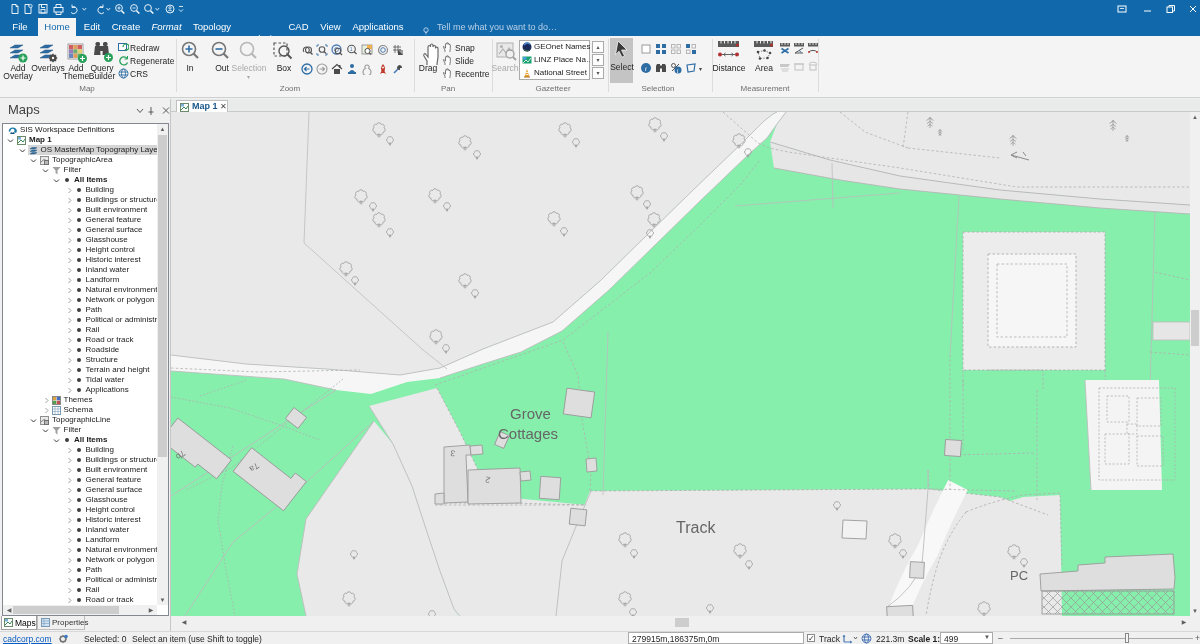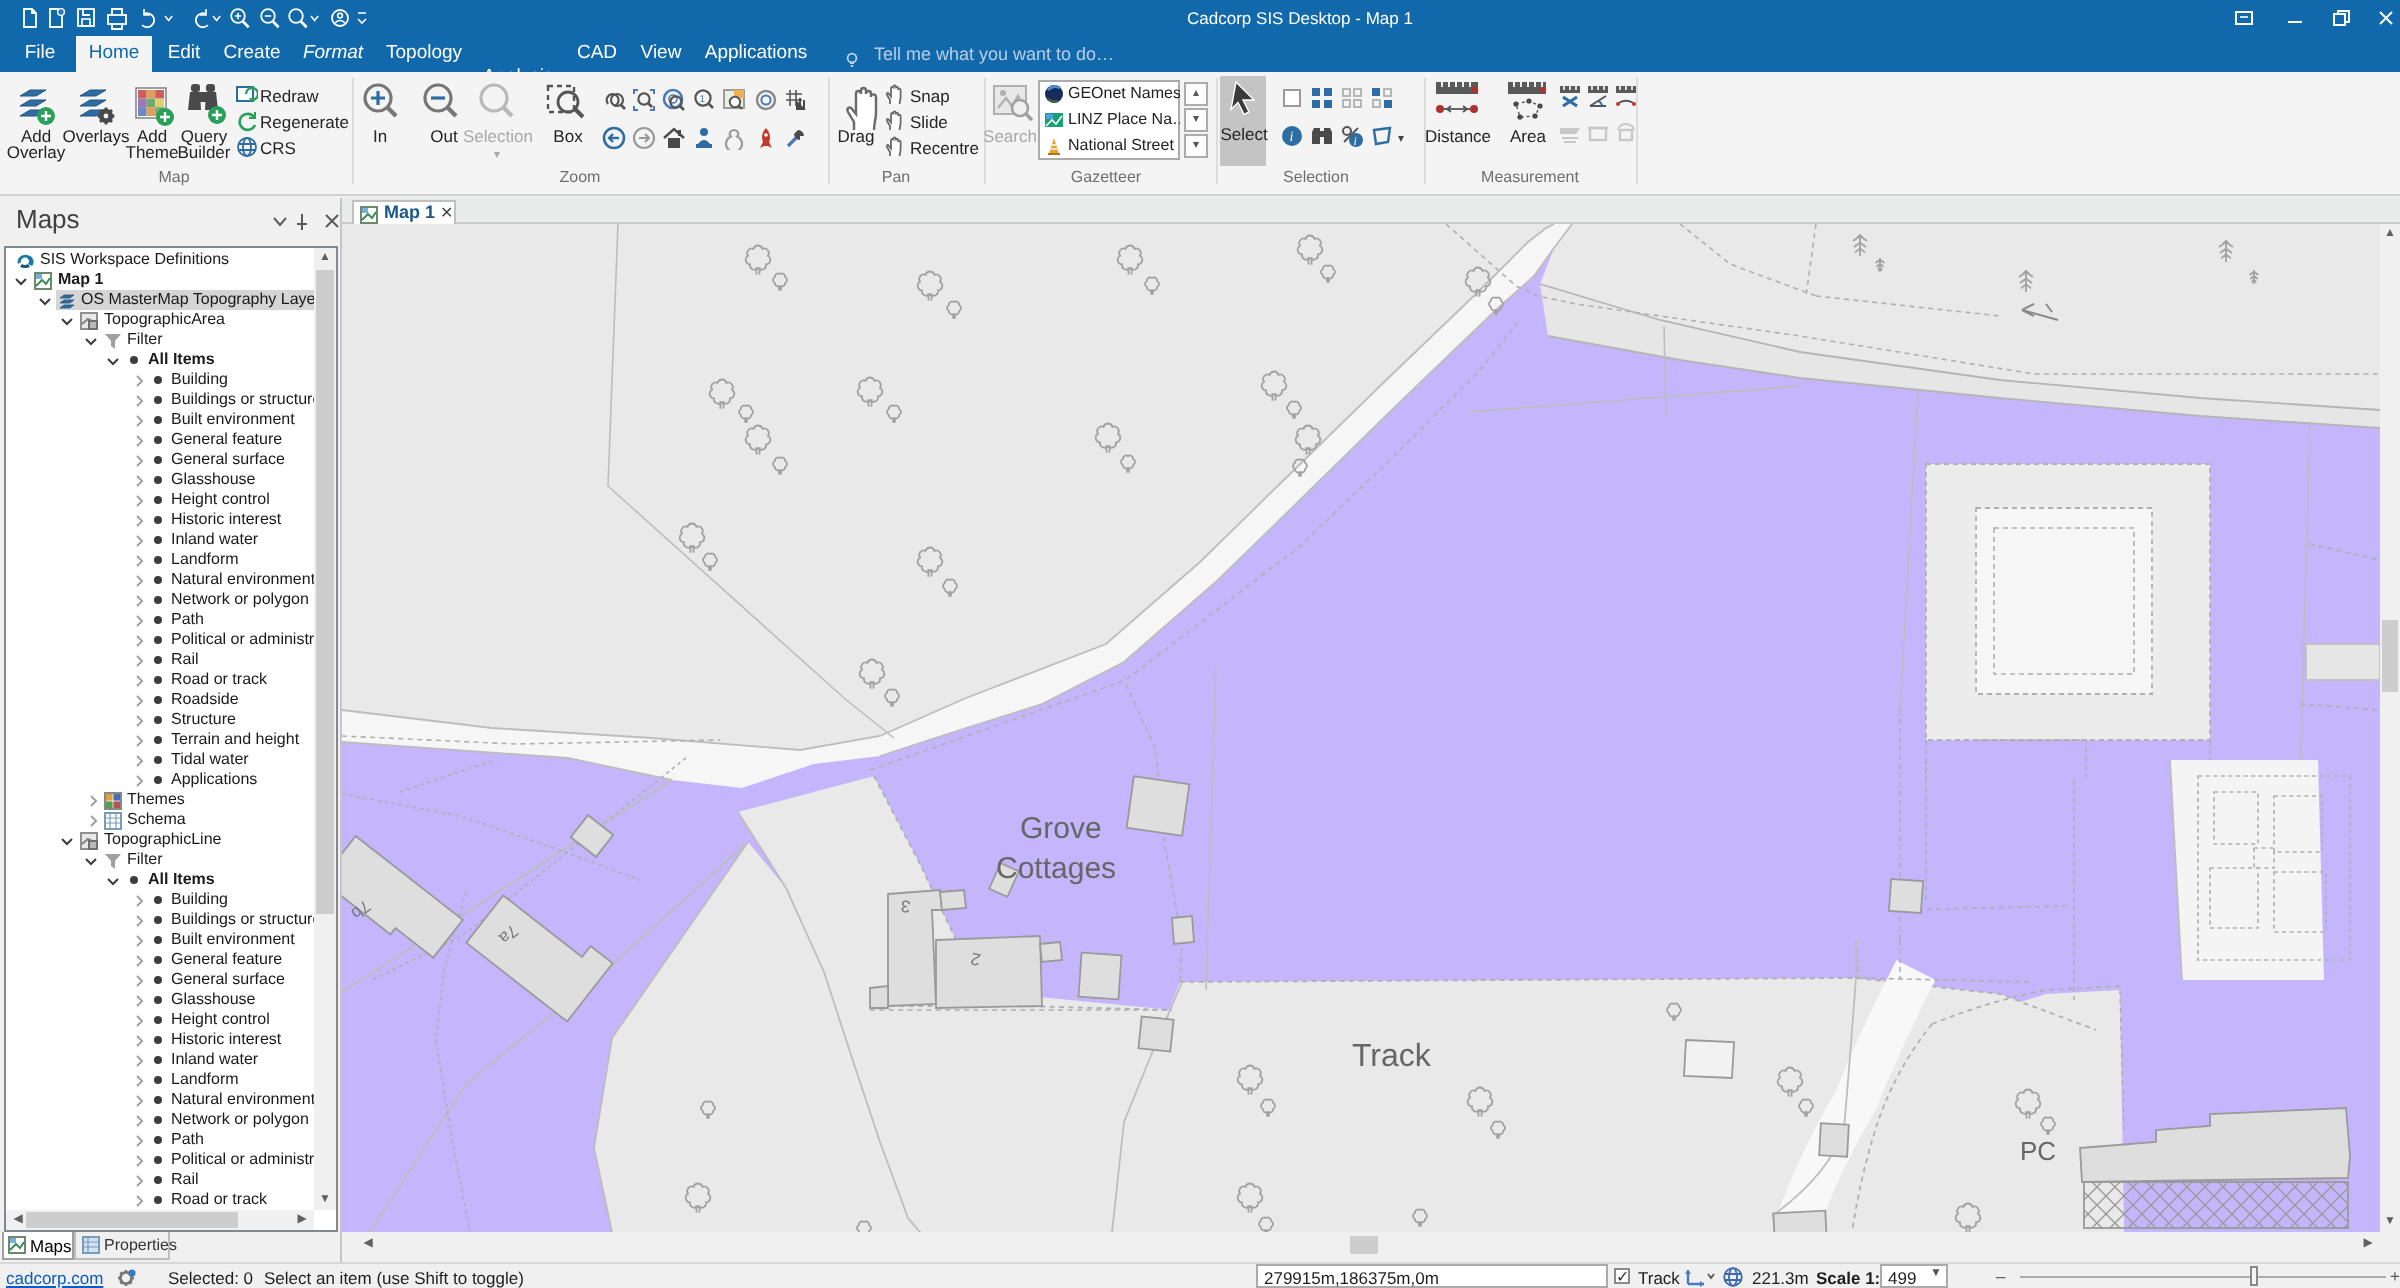--- a/index.html
+++ b/index.html
@@ -15,21 +15,21 @@
 .biglabel{position:absolute;font-size:8.5px;color:#252525;text-align:center;line-height:7.5px;}
 .smalltext{position:absolute;font-size:8.5px;color:#252525;}
 #statusbar{left:0;top:631px;width:1200px;height:13px;background:#f0f0f0;border-top:1px solid #d8d8d8;font-size:8.5px;color:#1e1e1e;}
 #leftpanel{left:0;top:99px;width:171px;height:532px;background:#f0f0f0;border-right:1px solid #c6c6c6;}
 #ptitle{position:absolute;left:0;top:0;width:170px;height:24px;}
 #treebox{position:absolute;left:2px;top:24px;width:167px;height:493px;background:#fff;border:1px solid #828790;overflow:hidden;}
 .trow{position:absolute;left:0;width:165px;height:10px;white-space:nowrap;overflow:hidden;font-size:8px;line-height:10px;color:#1a1a1a;}
 .dot{position:absolute;top:3px;width:4px;height:4px;border-radius:50%;background:#3d3d3d;}
 .tlab{position:absolute;top:0;}
 #maptabs{left:171px;top:99px;width:1029px;height:13px;background:#e9eaea;border-bottom:1px solid #c9c9c9;}
-#mapwrap{left:171px;top:112px;width:1029px;height:504px;background:#c4b5fd;}
+#mapwrap{left:171px;top:112px;width:1029px;height:504px;background:#86efac;}
 .sb{background:#f0f0f0;}
 .sbthumb{background:#cdcdcd;}
 .sbarr{position:absolute;color:#606060;font-size:6px;line-height:10px;text-align:center;}
 .check{display:inline-block;width:8px;height:8px;border:1px solid #8a8a8a;background:#fff;font-size:8px;line-height:8px;color:#333;}
 </style></head>
 <body>
 <div id="app">
 
 <div class="abs" id="titlebar">
 <svg class="abs" style="left:0;top:2px" width="200" height="14" viewBox="0 0 200 14" fill="none" stroke="#fff" stroke-width="0.9">
@@ -54,21 +54,20 @@
         <path d="M136.5,8.8 l2.8,2.8" stroke-width="1.4"></path>
         <path d="M132.4,6 h3.2" stroke-width="0.8"></path>
         <circle cx="148" cy="6" r="3.4"></circle>
         <path d="M150.5,8.8 l2.8,2.8" stroke-width="1.4"></path>
         <path d="M155.5,6 l1.8,2.2 1.8,-2.2" stroke-width="0.8"></path>
         <circle cx="170" cy="7" r="4"></circle>
         <circle cx="170" cy="5.8" r="1.2" stroke-width="0.8"></circle>
         <path d="M167.6,9.6 a2.8,2.8 0 0 1 4.8,0" stroke-width="0.8"></path>
         <path d="M179,4.5 h4 M179,7.5 l2,2 2,-2" stroke-width="0.8"></path>
       </svg>
-<div class="abs" style="left:200px;top:3.5px;width:900px;text-align:center;color:#fff;font-size:8.5px;">Cadcorp SIS Desktop - Map 1</div>
 <svg class="abs" style="left:1110px;top:2px" width="90" height="14" viewBox="0 0 90 14" stroke="#fff" fill="none" stroke-width="1">
         <rect x="8" y="4" width="8" height="6"></rect>
         <path d="M10,6.5 h4 M12,5.5 v0" stroke-width="0.8"></path>
         <path d="M34,9 h7"></path>
         <rect x="57" y="5" width="5.5" height="5.5"></rect>
         <path d="M59,5 v-1.5 h5.5 v5.5 h-1.5"></path>
         <path d="M80,4 l6,6 M86,4 l-6,6"></path>
       </svg>
 </div>
 <div class="abs" id="tabrow">
@@ -1029,21 +1028,21 @@
         <path d="M2,2 l-1.5,2 h3 z M10,9 l-2,-1.5 v3 z" fill="#4a7ab5"></path>
         <path d="M12,4 l1.5,2 1.5,-2" stroke="#555" stroke-width="0.9" fill="none"></path>
       </svg>
 <svg style="position:absolute;left:861px;top:1px" width="11" height="11" viewBox="0 0 11 11" fill="none" stroke="#3a6ab0" stroke-width="0.9">
         <circle cx="5.5" cy="5.5" r="4.4"></circle>
         <ellipse cx="5.5" cy="5.5" rx="2" ry="4.4"></ellipse>
         <path d="M1.2,4 h8.6 M1.2,7 h8.6"></path>
       </svg>
 <span style="position:absolute;left:876px;top:2px;">221.3m</span>
 <span style="position:absolute;left:908px;top:2px;font-weight:bold;">Scale 1:</span>
-<div style="position:absolute;left:940px;top:0px;width:34px;height:12px;background:#fff;border:1px solid #ababab;">
+<div style="position:absolute;left:940px;top:0px;width:53px;height:12px;background:#fff;border:1px solid #ababab;">
         <span style="position:absolute;left:3px;top:1px;">499</span>
         <span style="position:absolute;right:2px;top:1px;font-size:6px;color:#555;">▼</span>
       </div>
 <span style="position:absolute;left:998px;top:1px;color:#555;">–</span>
 <div style="position:absolute;left:1010px;top:6px;width:183px;height:1px;background:#aaa;"></div>
 <div style="position:absolute;left:1125px;top:1px;width:4px;height:10px;background:#f4f4f4;border:1px solid #888;"></div>
 <span style="position:absolute;left:1195px;top:1px;color:#555;">+</span>
 </div>
 </div>
 </body></html>

